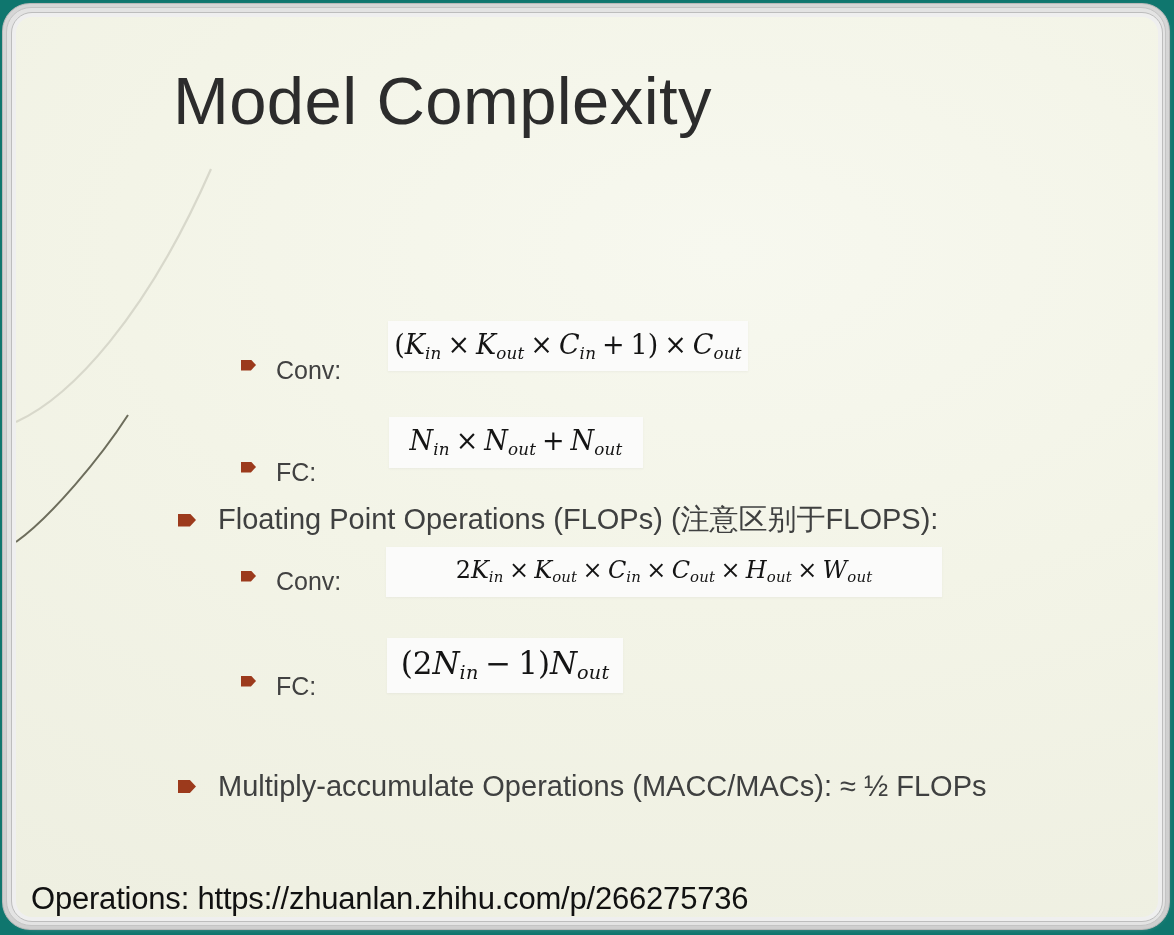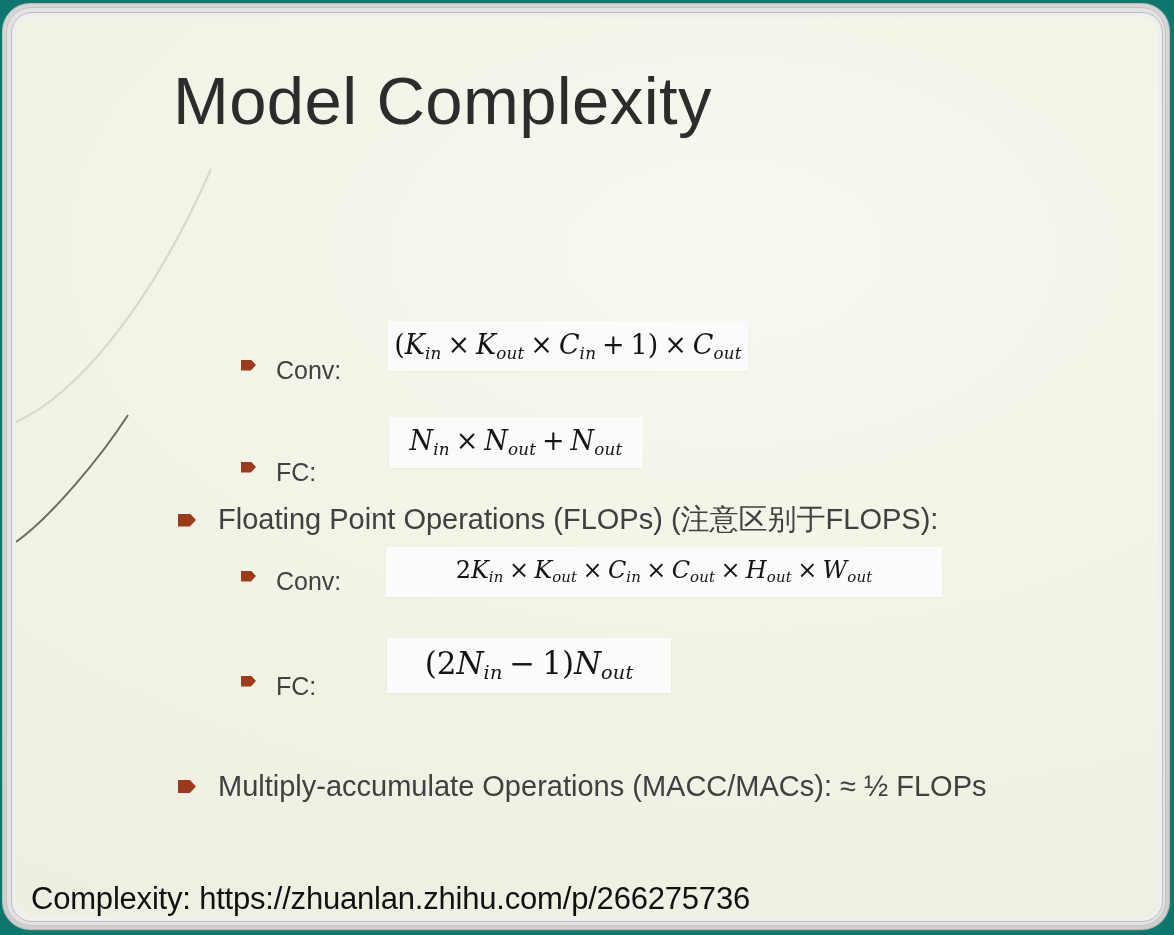--- a/index.html
+++ b/index.html
@@ -264,29 +264,29 @@
       </span>
     </div>
 
     <div class="bullet-row b2" style="left:225px; top:644px;">
       <span class="bullet-glyph">
           <i></i>
         </span>
       <span class="bullet-text">FC:</span>
     </div>
 
-    <div class="formula-box" style="left:371px; top:621px; width:284px; height:55px;">
+    <div class="formula-box" style="left:371px; top:621px; width:236px; height:55px;">
       <span class="formula" style="font-size:31px;">
         <span class="paren">(</span><span class="num">2</span><i>N</i><span class="sub">in</span><span class="op">−</span><span class="num">1</span><span class="paren">)</span><i>N</i><span class="sub">out</span>
       </span>
     </div>
 
     <div class="bullet-row b1" style="left:162px; top:753px;">
       <span class="bullet-glyph">
           <i></i>
         </span>
       <span class="bullet-text">Multiply-accumulate Operations (MACC/MACs): ≈ ½ FLOPs</span>
     </div>
 
-    <div class="footer-ref"><span>Complexity: https://</span><span class="misspell">zhuanlan.zhihu.com</span><span>/p/266275736</span></div>
+    <div class="footer-ref"><span>Operations: https://</span><span class="misspell">zhuanlan.zhihu.com</span><span>/p/266275736</span></div>
 
   </div>
 </div>
 
 </body></html>

